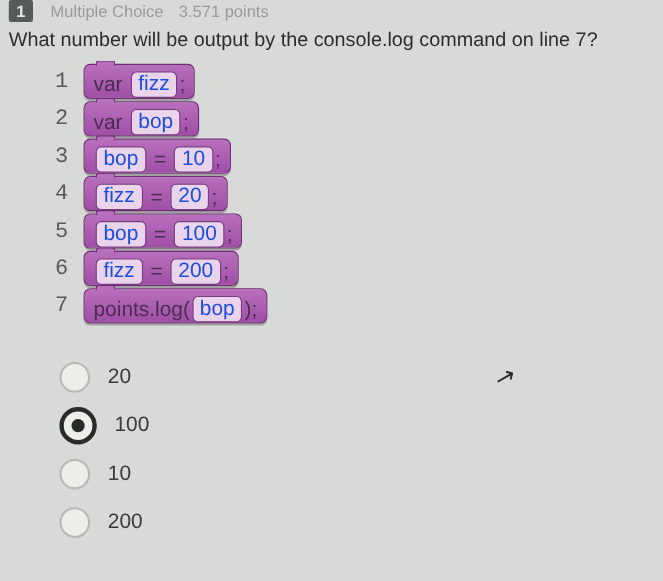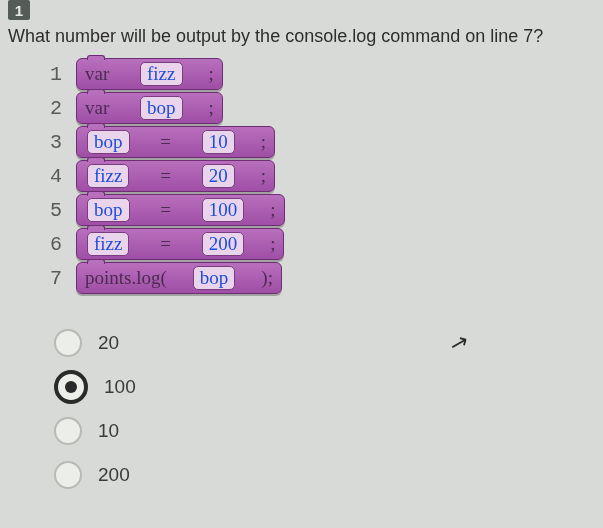--- a/index.html
+++ b/index.html
@@ -54,32 +54,31 @@
     width: 32px;
     text-align: right;
     padding-right: 14px;
     font-family: "Courier New", monospace;
     font-size: 20px;
     color: #5a5a5a;
   }
   .block {
     position: relative;
     display: inline-flex;
-    align-items: center;
+    align-items: flex-end;
     height: 30px;
     background: linear-gradient(#b86fbc, #9f4fa6);
     border: 1px solid #6e2d74;
     border-radius: 6px;
     padding: 0 8px 0 8px;
-    font-family: Liberation Serif, serif;
+    font-family: Liberation Sans, sans-serif;
     font-size: 19px;
     color: #2e1030;
     box-shadow: 0 2px 0 rgba(0,0,0,.25);
     white-space: pre;
-    gap: 24px;
   }
   .block::before {
     content: "";
     position: absolute;
     top: -4px; left: 10px;
     width: 16px; height: 4px;
     background: #b86fbc;
     border-top-left-radius: 3px;
     border-top-right-radius: 3px;
     border: 1px solid #6e2d74;
@@ -141,20 +140,22 @@
     color: #2a2a2a;
     transform: rotate(-8deg);
     pointer-events: none;
   }
 </style>
 </head>
 <body>
 
 <div class="top-bar">
   <div class="qnum-box">1</div>
+  <div class="mc-label">Multiple Choice</div>
+  <div class="points">3.571 points</div>
 </div>
 
 <div class="prompt">What number will be output by the console.log command on line 7?</div>
 
 <div class="code-area" id="code-area">
     <div class="code-row">
       <div class="lineno">1</div>
       <div class="block"><span class="dim">var </span><span class="token">fizz</span><span class="dim">;</span></div>
     </div>
     <div class="code-row">

